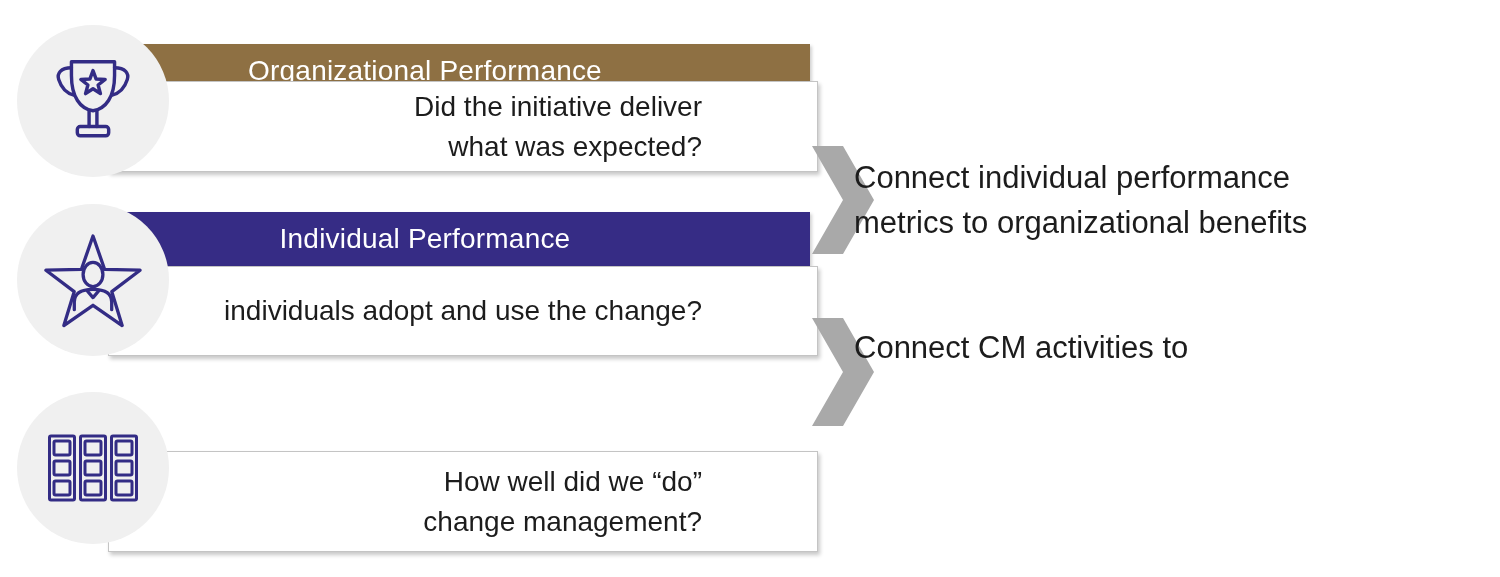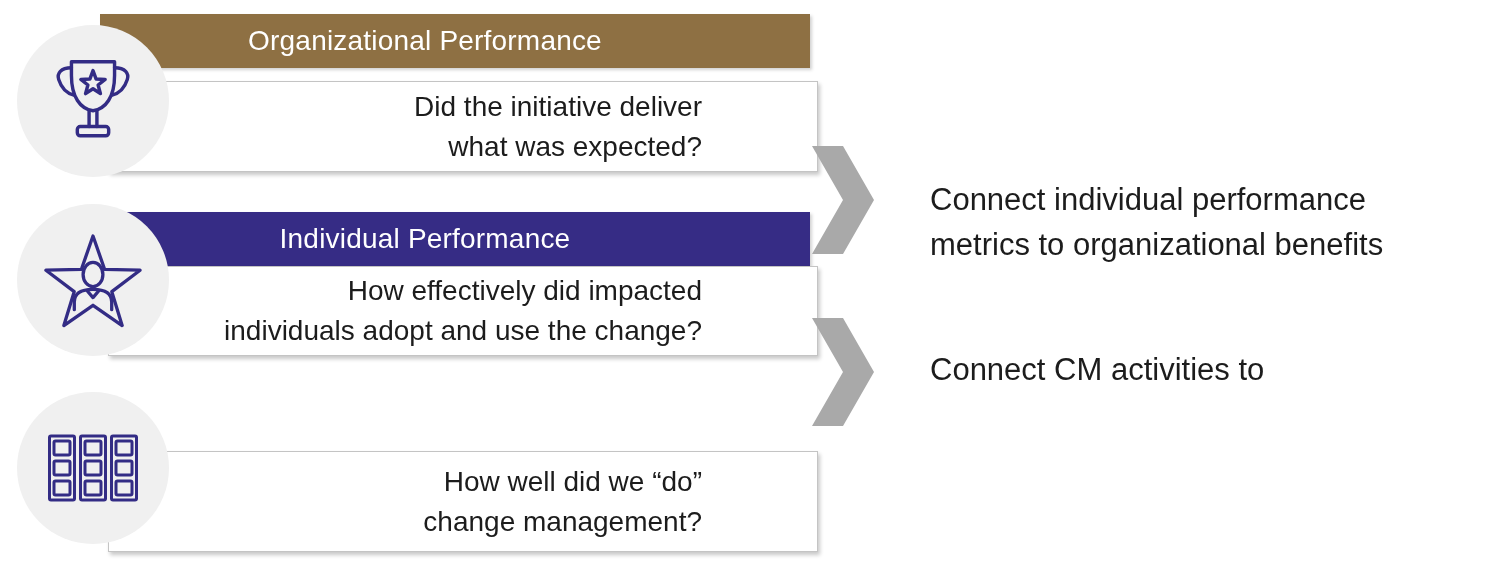--- a/index.html
+++ b/index.html
@@ -19,21 +19,21 @@
     overflow:hidden;
   }
   
   .hdr{
     position:absolute;left:100px;width:710px;height:54px;
     display:flex;align-items:center;justify-content:center;
     padding-right:60px;
     color:#ffffff;font-size:28px;letter-spacing:.2px;
     box-shadow:2px 2px 3px rgba(0,0,0,.18);
   }
-  .c0h{top:14px;}
+  .c0h{top:44px;}
   .c1h{top:212px;}
   .c2h{top:397px;}
   
   .bd{
     position:absolute;left:108px;width:710px;
     background:#ffffff;border:1px solid var(--body-border);
     display:flex;flex-direction:column;align-items:flex-end;justify-content:center;
     padding-right:115px;
     color:var(--text-color);font-size:28px;line-height:40px;
     box-shadow:2px 3px 4px rgba(0,0,0,.22);
@@ -52,22 +52,22 @@
   .c0c{top:25px;}
   .c1c{top:204px;}
   .c2c{top:392px;}
   .circle svg{color:var(--icon-color);display:block;}
   
   .chev{position:absolute;width:62px;height:108px;color:var(--arrow-color);}
   .chev1{left:812px;top:146px;}
   .chev2{left:812px;top:318px;}
   
   .rtext{
-    position:absolute;left:930px;
-    color:var(--text-color);font-size:31px;line-height:45px;margin-top:22px;
+    position:absolute;left:854px;
+    color:var(--text-color);font-size:31px;line-height:45px;
   }
   .t1{top:155px;}
   .t2{top:325px;}
   .rtext span{display:block;white-space:nowrap;}
 </style>
 </head>
 <body>
 
 <div class="canvas">
 
@@ -86,21 +86,20 @@
       <polygon points="50,19 53.2,27.6 62.4,28 55.2,33.7 57.6,42.5 50,37.5 42.4,42.5 44.8,33.7 37.6,28 46.8,27.6"></polygon>
       <path d="M46 60 L46 76 M54 60 L54 76"></path>
       <rect x="34" y="76" width="32" height="9.5" rx="3"></rect>
     </svg>
   </div>
 
   <div class="hdr c1h" style="background: rgb(54, 44, 133);">
     <span>Individual Performance</span>
   </div>
   <div class="bd c1b">
-    <span>How effectively did impacted</span>
     <span>individuals adopt and use the change?</span>
   </div>
   <div class="circle c1c">
     <svg width="118" height="110" viewBox="0 0 100 100" fill="none" stroke="currentColor" stroke-width="3" stroke-linejoin="round" stroke-linecap="round">
       <polygon points="50,10 60.6,40.4 92.8,41.1 67.1,60.6 76.5,91.4 50,73 23.5,91.4 32.9,60.6 7.2,41.1 39.4,40.4"></polygon>
       <ellipse cx="50" cy="45" rx="9" ry="11"></ellipse>
       <path d="M33 77 L33 70 C33 61.5 40 58.5 50 58.5 C60 58.5 67 61.5 67 70 L67 77"></path>
       <path d="M44.5 59.5 L50 66 L55.5 59.5"></path>
     </svg>
   </div>

